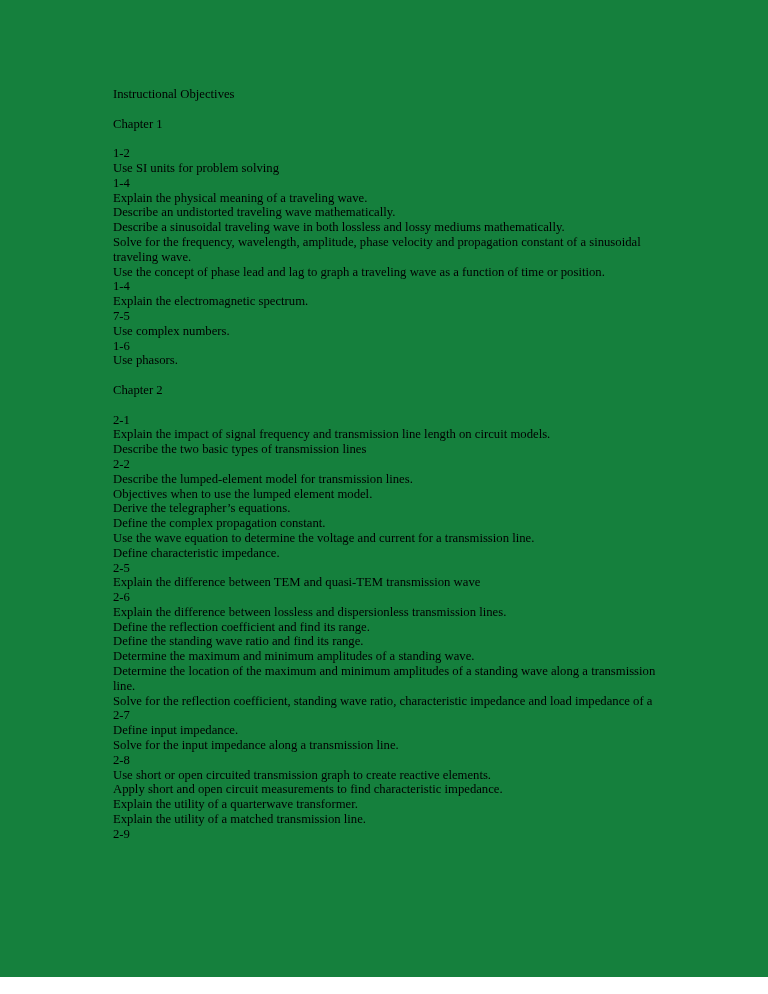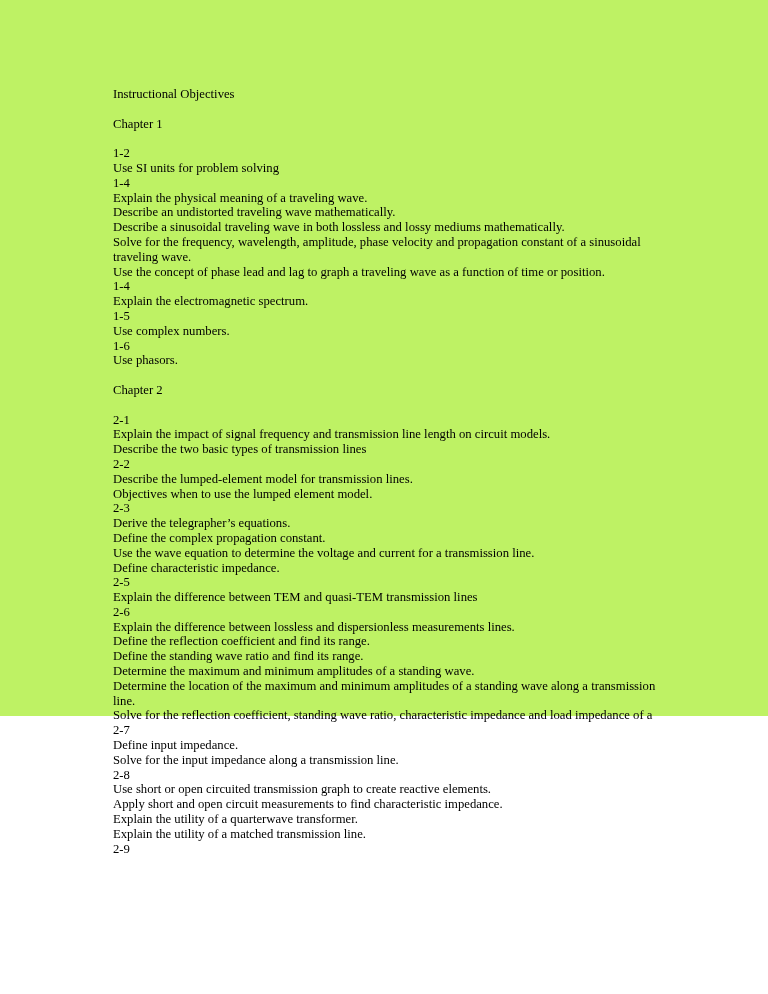--- a/index.html
+++ b/index.html
@@ -11,22 +11,22 @@
     height: 994px;
     background: #ffffff;
     overflow: hidden;
     position: relative;
   }
   .page {
     position: absolute;
     left: 0;
     top: 0;
     width: 768px;
-    height: 716px;
-    background: #bef264;
+    height: 977px;
+    background: #15803d;
   }
   .text-block {
     position: absolute;
     left: 113px;
     top: 87px;
     width: 560px;
     font-family: "Liberation Serif", "DejaVu Serif", serif;
     font-size: 12.7px;
     line-height: 14.8px;
     color: #000000;
@@ -50,42 +50,41 @@
       <div class="doc-line">Use SI units for problem solving</div>
       <div class="doc-line">1-4</div>
       <div class="doc-line">Explain the physical meaning of a traveling wave.</div>
       <div class="doc-line">Describe an undistorted traveling wave mathematically.</div>
       <div class="doc-line">Describe a sinusoidal traveling wave in both lossless and lossy mediums mathematically.</div>
       <div class="doc-line">Solve for the frequency, wavelength, amplitude, phase velocity and propagation constant of a sinusoidal</div>
       <div class="doc-line">traveling wave.</div>
       <div class="doc-line">Use the concept of phase lead and lag to graph a traveling wave as a function of time or position.</div>
       <div class="doc-line">1-4</div>
       <div class="doc-line">Explain the electromagnetic spectrum.</div>
-      <div class="doc-line">1-5</div>
+      <div class="doc-line">7-5</div>
       <div class="doc-line">Use complex numbers.</div>
       <div class="doc-line">1-6</div>
       <div class="doc-line">Use phasors.</div>
       <div class="doc-line"></div>
       <div class="doc-line">Chapter 2</div>
       <div class="doc-line"></div>
       <div class="doc-line">2-1</div>
       <div class="doc-line">Explain the impact of signal frequency and transmission line length on circuit models.</div>
       <div class="doc-line">Describe the two basic types of transmission lines</div>
       <div class="doc-line">2-2</div>
       <div class="doc-line">Describe the lumped-element model for transmission lines.</div>
       <div class="doc-line">Objectives when to use the lumped element model.</div>
-      <div class="doc-line">2-3</div>
       <div class="doc-line">Derive the telegrapher’s equations.</div>
       <div class="doc-line">Define the complex propagation constant.</div>
       <div class="doc-line">Use the wave equation to determine the voltage and current for a transmission line.</div>
       <div class="doc-line">Define characteristic impedance.</div>
       <div class="doc-line">2-5</div>
-      <div class="doc-line">Explain the difference between TEM and quasi-TEM transmission lines</div>
+      <div class="doc-line">Explain the difference between TEM and quasi-TEM transmission wave</div>
       <div class="doc-line">2-6</div>
-      <div class="doc-line">Explain the difference between lossless and dispersionless measurements lines.</div>
+      <div class="doc-line">Explain the difference between lossless and dispersionless transmission lines.</div>
       <div class="doc-line">Define the reflection coefficient and find its range.</div>
       <div class="doc-line">Define the standing wave ratio and find its range.</div>
       <div class="doc-line">Determine the maximum and minimum amplitudes of a standing wave.</div>
       <div class="doc-line">Determine the location of the maximum and minimum amplitudes of a standing wave along a transmission</div>
       <div class="doc-line">line.</div>
       <div class="doc-line">Solve for the reflection coefficient, standing wave ratio, characteristic impedance and load impedance of a</div>
       <div class="doc-line">2-7</div>
       <div class="doc-line">Define input impedance.</div>
       <div class="doc-line">Solve for the input impedance along a transmission line.</div>
       <div class="doc-line">2-8</div>

